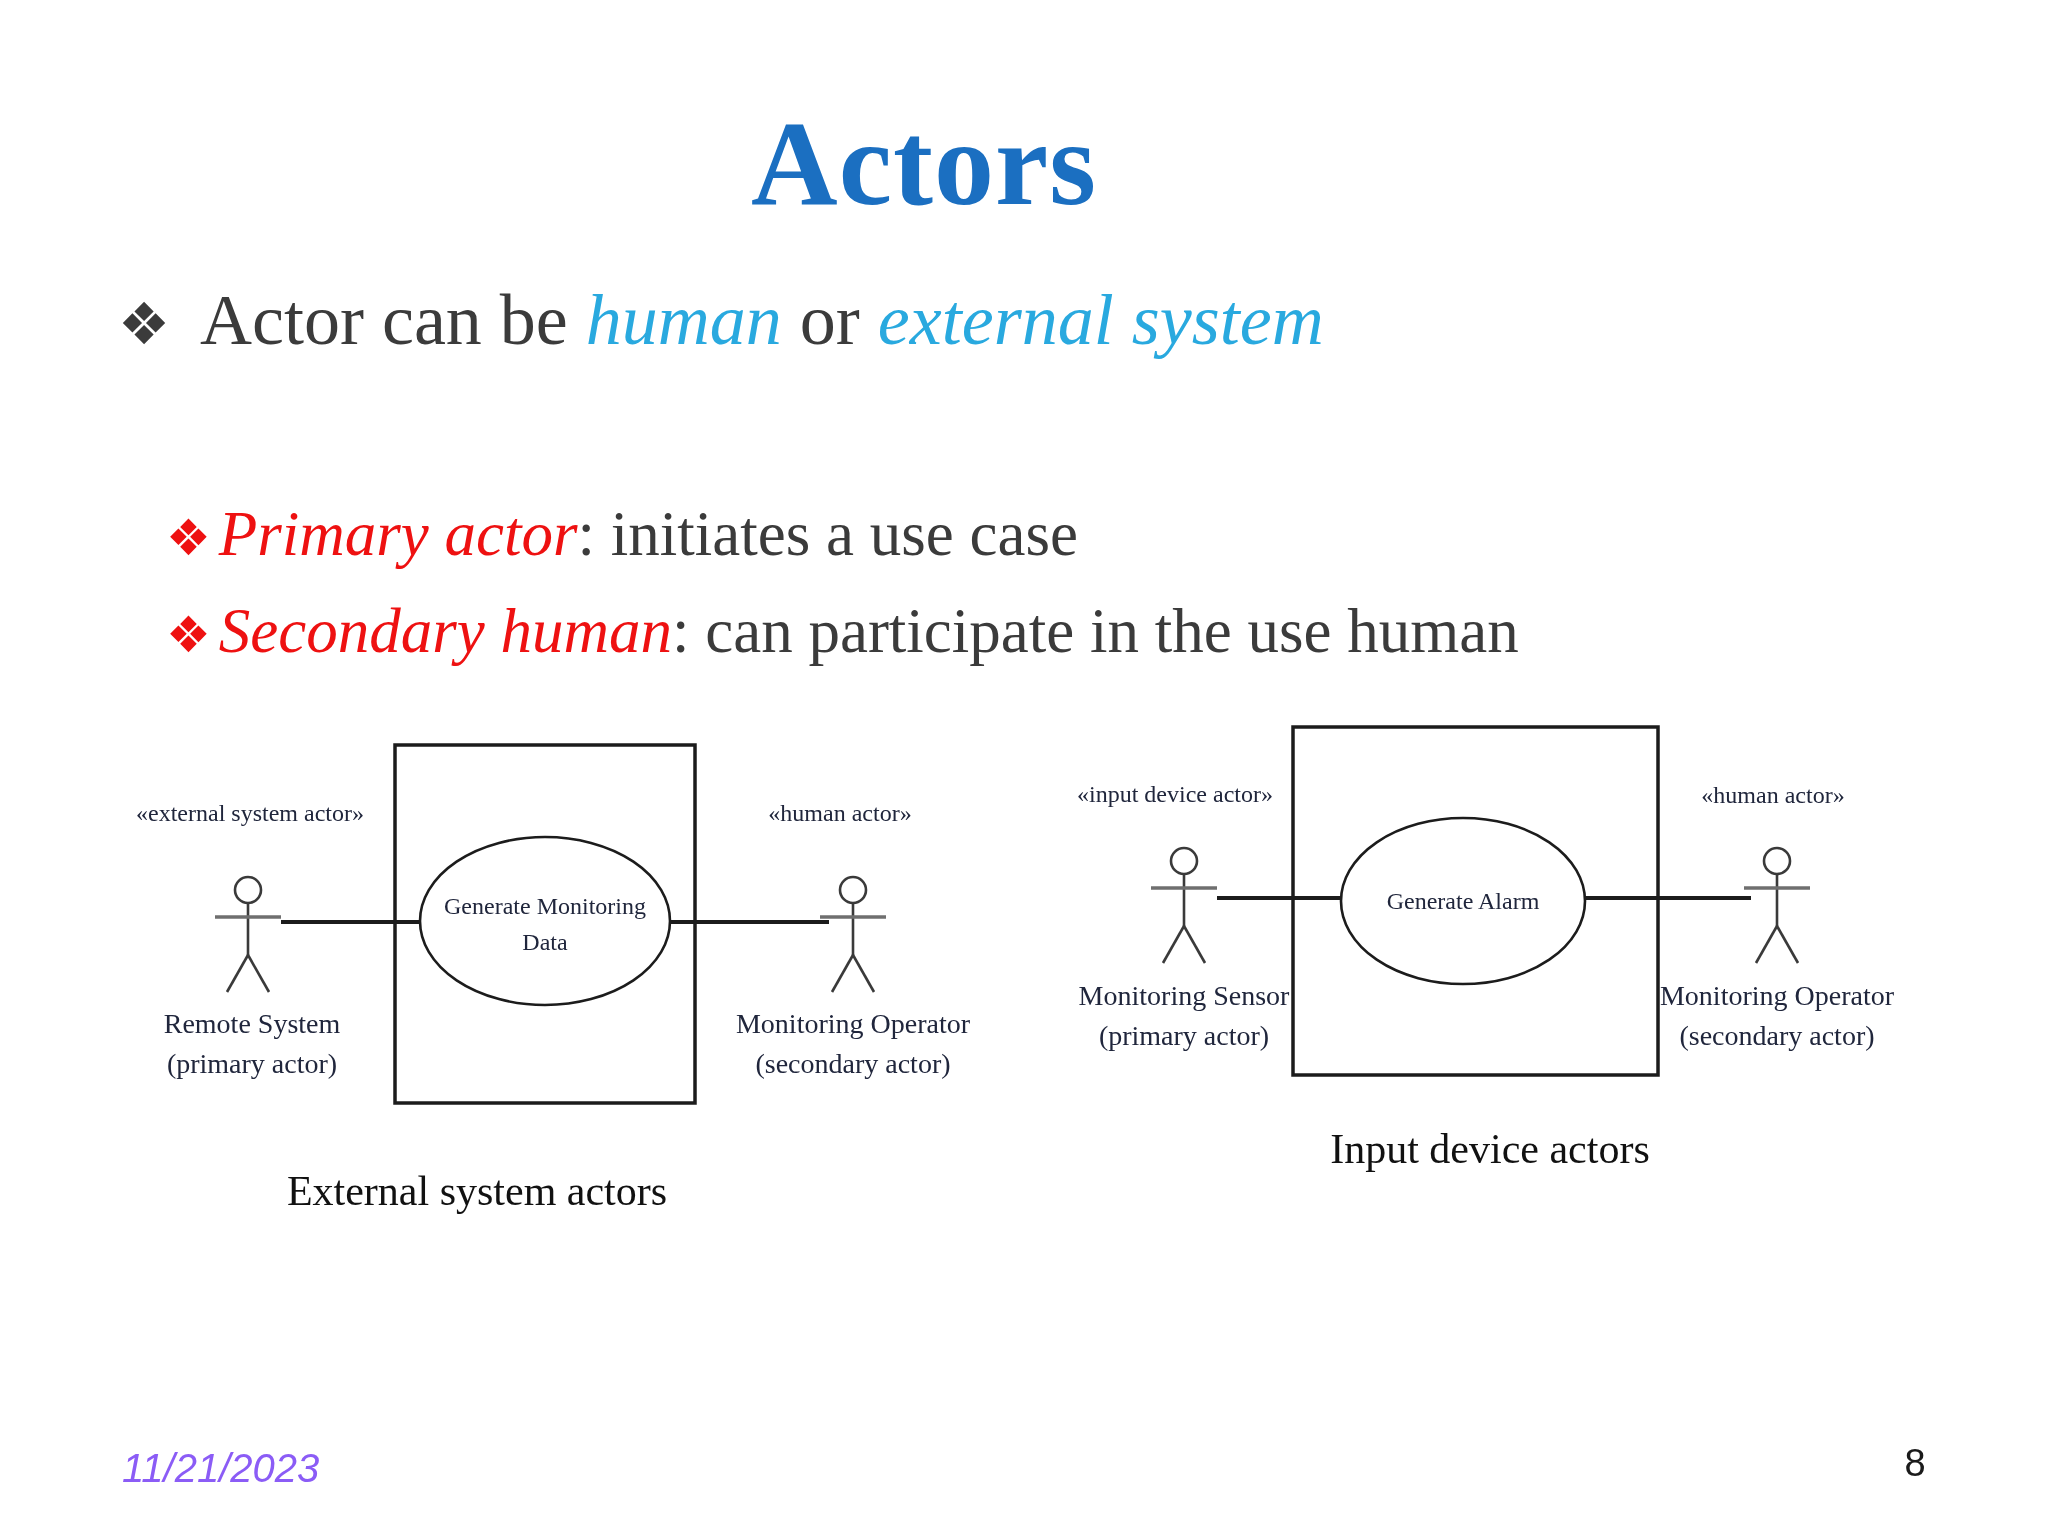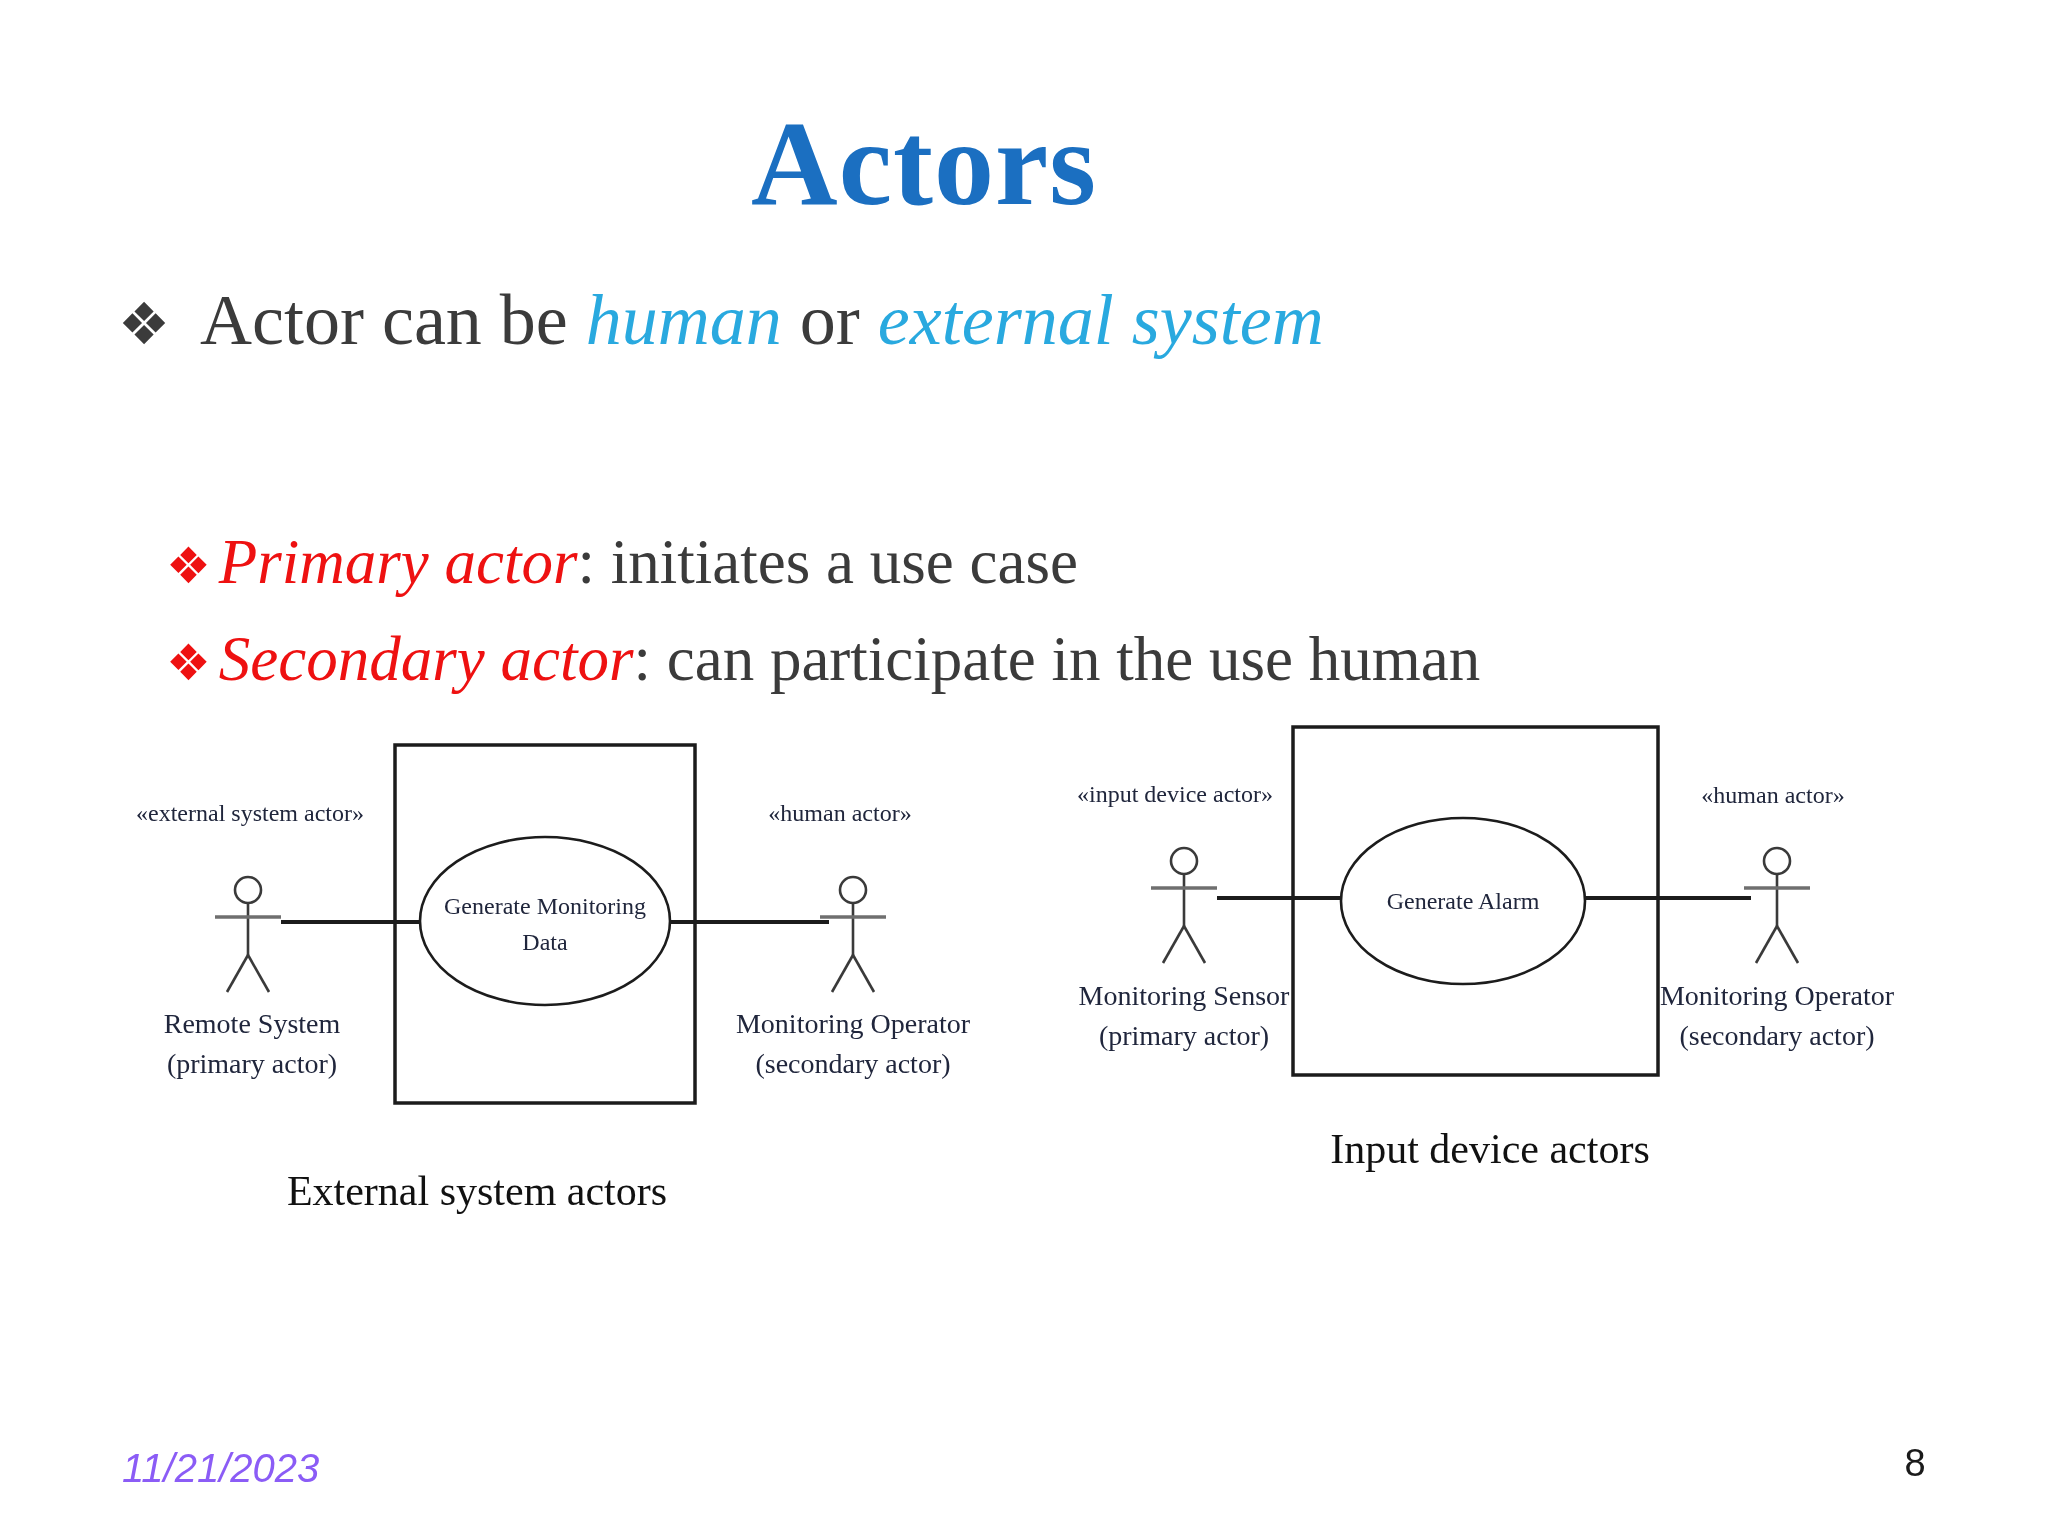--- a/index.html
+++ b/index.html
@@ -16,21 +16,21 @@
   .bullet {
     position:absolute; white-space:nowrap; line-height:1;
     font-size:72px; color:var(--body,#3B3B3B);
   }
   .bullet .marker {
     font-family:"DejaVu Sans",sans-serif;
     font-size:58px; color:var(--body,#3B3B3B); margin-right:30px;
   }
   .subbullet {
     position:absolute; white-space:nowrap; line-height:1;
-    font-size:63px; color:var(--body,#3B3B3B);margin-top:28px;
+    font-size:63px; color:var(--body,#3B3B3B);
   }
   .subbullet .marker {
     font-family:"DejaVu Sans",sans-serif;
     font-size:50px; color:var(--em-red,#EE1111); margin-right:8px;
   }
   .em-blue { font-style:italic; color:var(--em-blue,#29A9DF); }
   .em-red  { font-style:italic; color:var(--em-red,#EE1111); }
 
   svg.diagram { position:absolute; overflow:visible; }
   svg .shape { fill:none; stroke:#1c1c1c; }
@@ -72,21 +72,21 @@
   <div class="bullet" style="left:118px; top:284px;">
     <span class="marker">❖</span><span>Actor can be </span><span class="em-blue">human</span><span> or </span><span class="em-blue">external system</span>
   </div>
 
 
   <div class="subbullet" style="left:166px; top:503px;">
     <span class="marker">❖</span><span class="em-red">Primary actor</span><span>: initiates a use case</span>
   </div>
 
   <div class="subbullet" style="left:166px; top:600px;">
-    <span class="marker">❖</span><span class="em-red">Secondary actor</span><span>: can participate in the use human</span>
+    <span class="marker">❖</span><span class="em-red">Secondary human</span><span>: can participate in the use human</span>
   </div>
 
   <svg class="diagram" style="left:100px; top:740px;" width="900" height="380" viewBox="0 0 900 380">
     <defs>
       <g id="stickman1">
         <circle cx="0" cy="0" r="13" class="stick"></circle>
         <line x1="0" y1="13" x2="0" y2="65" class="stick"></line>
         <line x1="-33" y1="27" x2="33" y2="27" class="stick arms"></line>
         <line x1="0" y1="65" x2="-21" y2="102" class="stick"></line>
         <line x1="0" y1="65" x2="21" y2="102" class="stick"></line>

